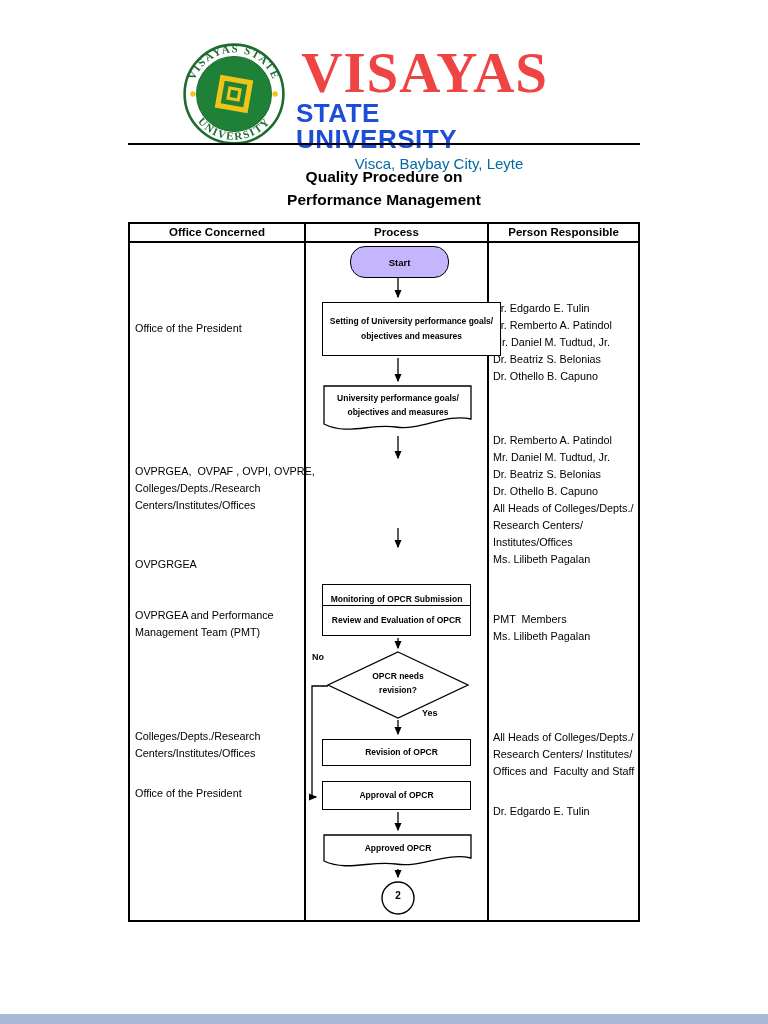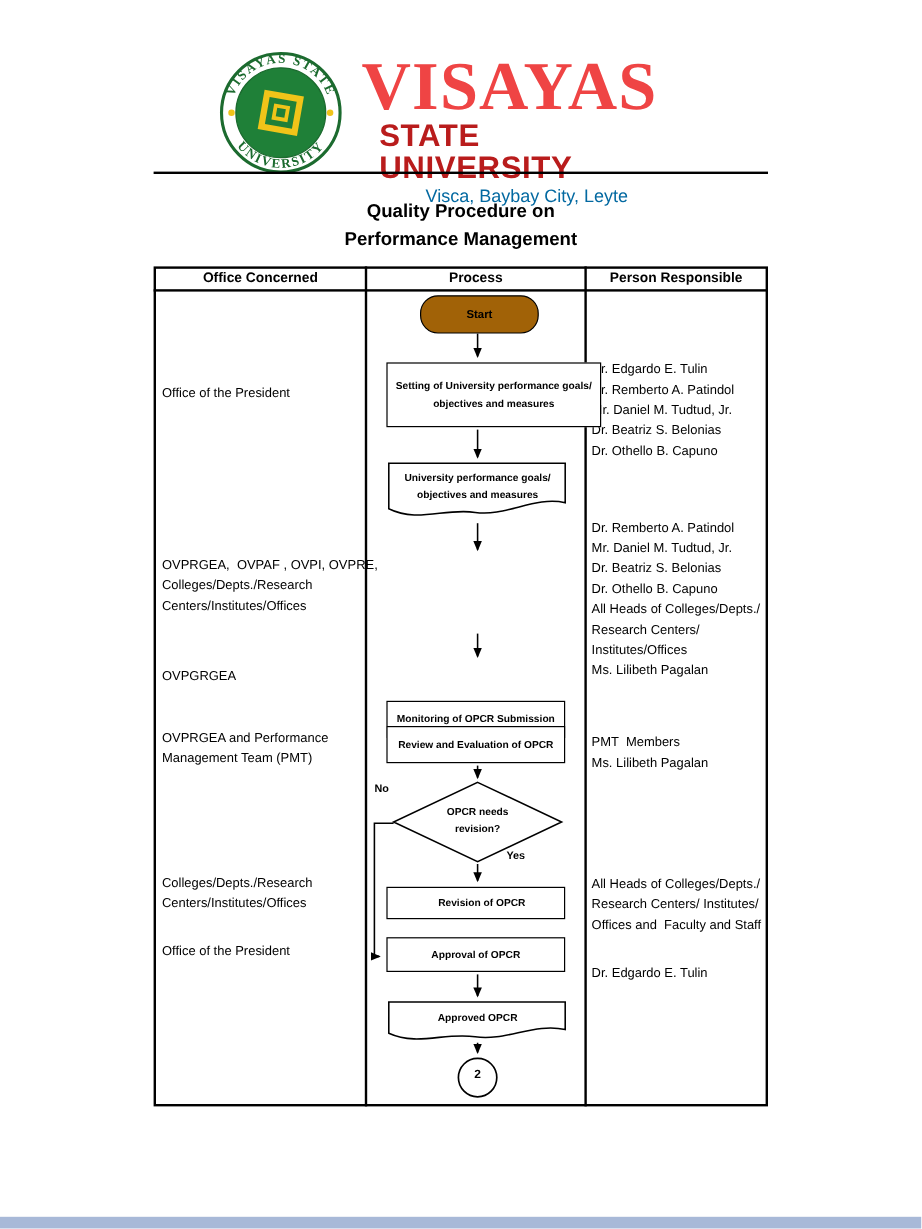--- a/index.html
+++ b/index.html
@@ -3,41 +3,41 @@
 <meta charset="utf-8">
 <style>
   html,body{margin:0;padding:0;background:#fff;}
   .page{position:relative;width:768px;height:1024px;background:#fff;overflow:hidden;
         font-family:"Liberation Sans", sans-serif;color:#000;}
   .abs{position:absolute;}
   
   .wordmark-big{font-family:"Liberation Serif", serif;font-weight:bold;font-size:57px;
                 line-height:0.92;color:#ef4444;letter-spacing:1px;}
   .wordmark-sub{font-family:"Liberation Sans", sans-serif;font-weight:bold;font-size:26px;
-                color:#b91c1c;letter-spacing:0.5px;line-height:1;margin-top:1px;margin-left:20px;}
+                color:#1d4ed8;letter-spacing:0.5px;line-height:1;margin-top:1px;}
   .wordmark-addr{font-size:15px;color:#0369a1;margin-top:3px;}
   .header-rule{position:absolute;left:128px;top:143px;width:512px;height:2px;background:#000;}
   
   .title{position:absolute;left:128px;top:165px;width:512px;text-align:center;
          font-weight:bold;font-size:15.5px;line-height:23px;white-space:pre;}
   
   .t-outline{position:absolute;left:128px;top:222px;width:512px;height:700px;
              border:2px solid #000;box-sizing:border-box;}
   .t-hline{position:absolute;left:128px;top:241px;width:512px;height:2px;background:#000;}
   .t-vline{position:absolute;top:222px;width:2px;height:700px;background:#000;}
   .t-h{position:absolute;top:226px;font-weight:bold;font-size:11.5px;text-align:center;}
   
   .colcell{position:absolute;font-size:10.8px;line-height:17px;white-space:pre;z-index:3;}
   
   .flow-svg{position:absolute;left:0;top:0;z-index:2;pointer-events:none;}
   .flowbox{position:absolute;border:1.4px solid #000;background:#fff;display:flex;
            align-items:center;justify-content:center;text-align:center;font-weight:bold;
            font-size:8.5px;line-height:1.8;padding:2px 6px;box-sizing:border-box;z-index:3;}
   .startoval{position:absolute;left:350px;top:246px;width:97px;height:30px;border:1.5px solid #000;
-             border-radius:15px;background:#a16207;display:flex;align-items:center;justify-content:center;
+             border-radius:15px;background:#c4b5fd;display:flex;align-items:center;justify-content:center;
              font-weight:bold;font-size:9.5px;z-index:3;}
   .flowtext{position:absolute;text-align:center;font-weight:bold;font-size:8.5px;line-height:1.7;z-index:3;}
   .branchlbl{position:absolute;font-weight:bold;font-size:9px;z-index:3;}
   .conn-num{position:absolute;left:388px;top:890px;width:20px;text-align:center;
             font-weight:bold;font-size:10px;z-index:3;}
   .footer-strip{position:absolute;left:0;bottom:0;width:768px;height:10px;background:#a8b9d8;}
 </style>
 </head>
 <body>
 

